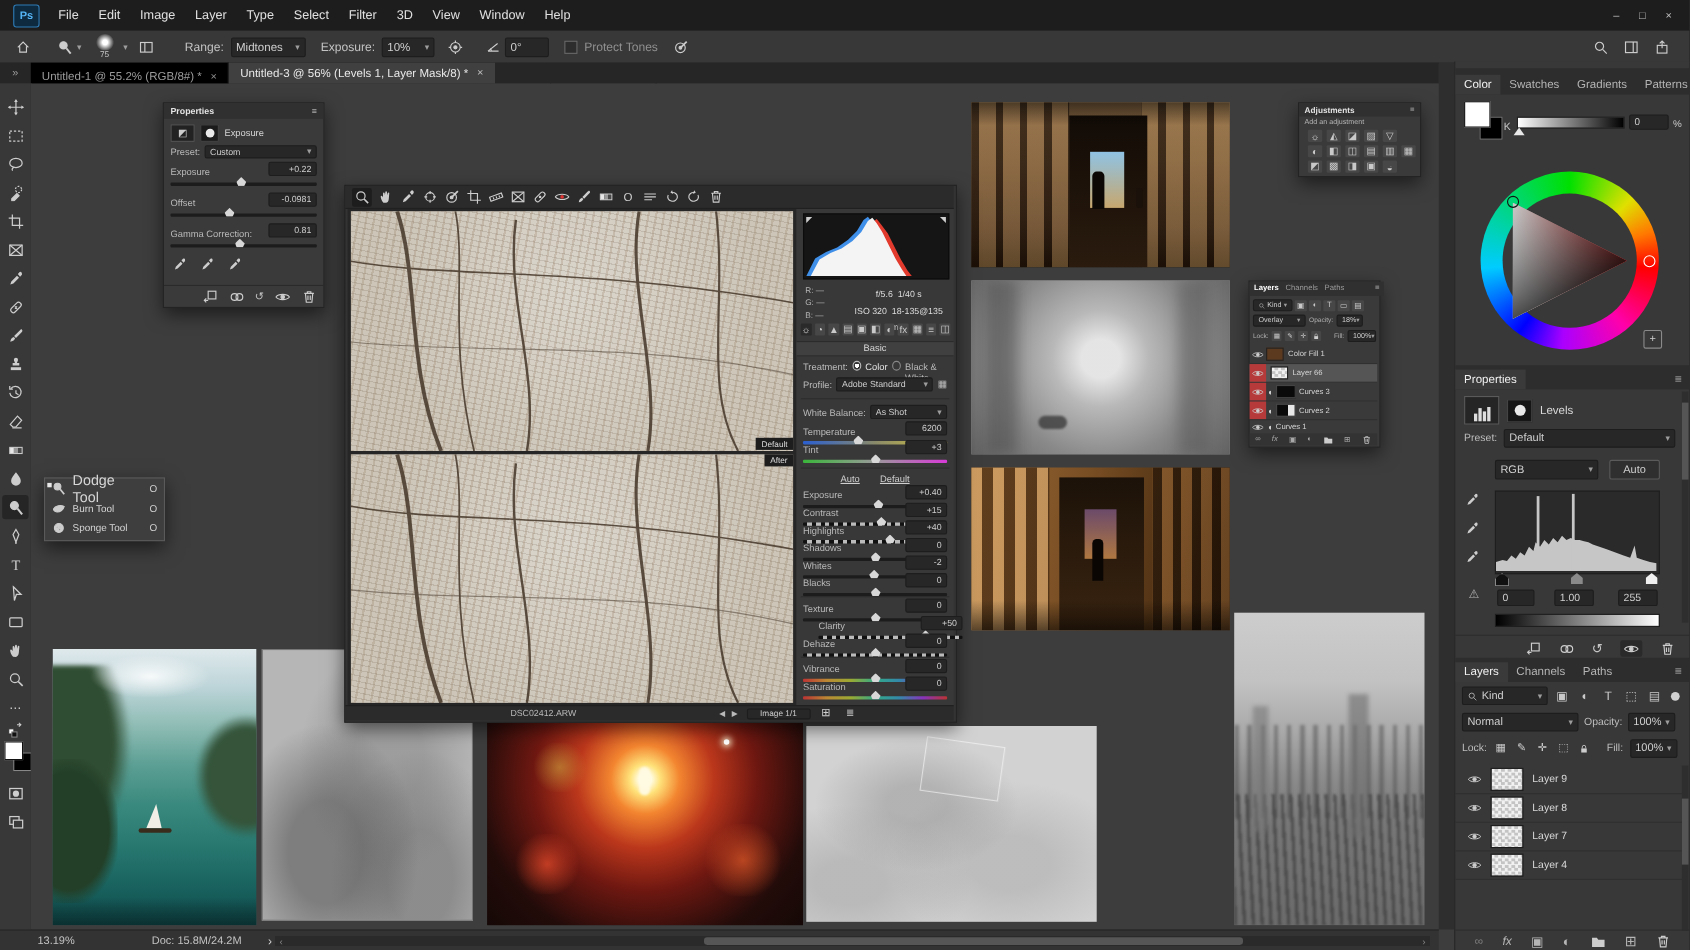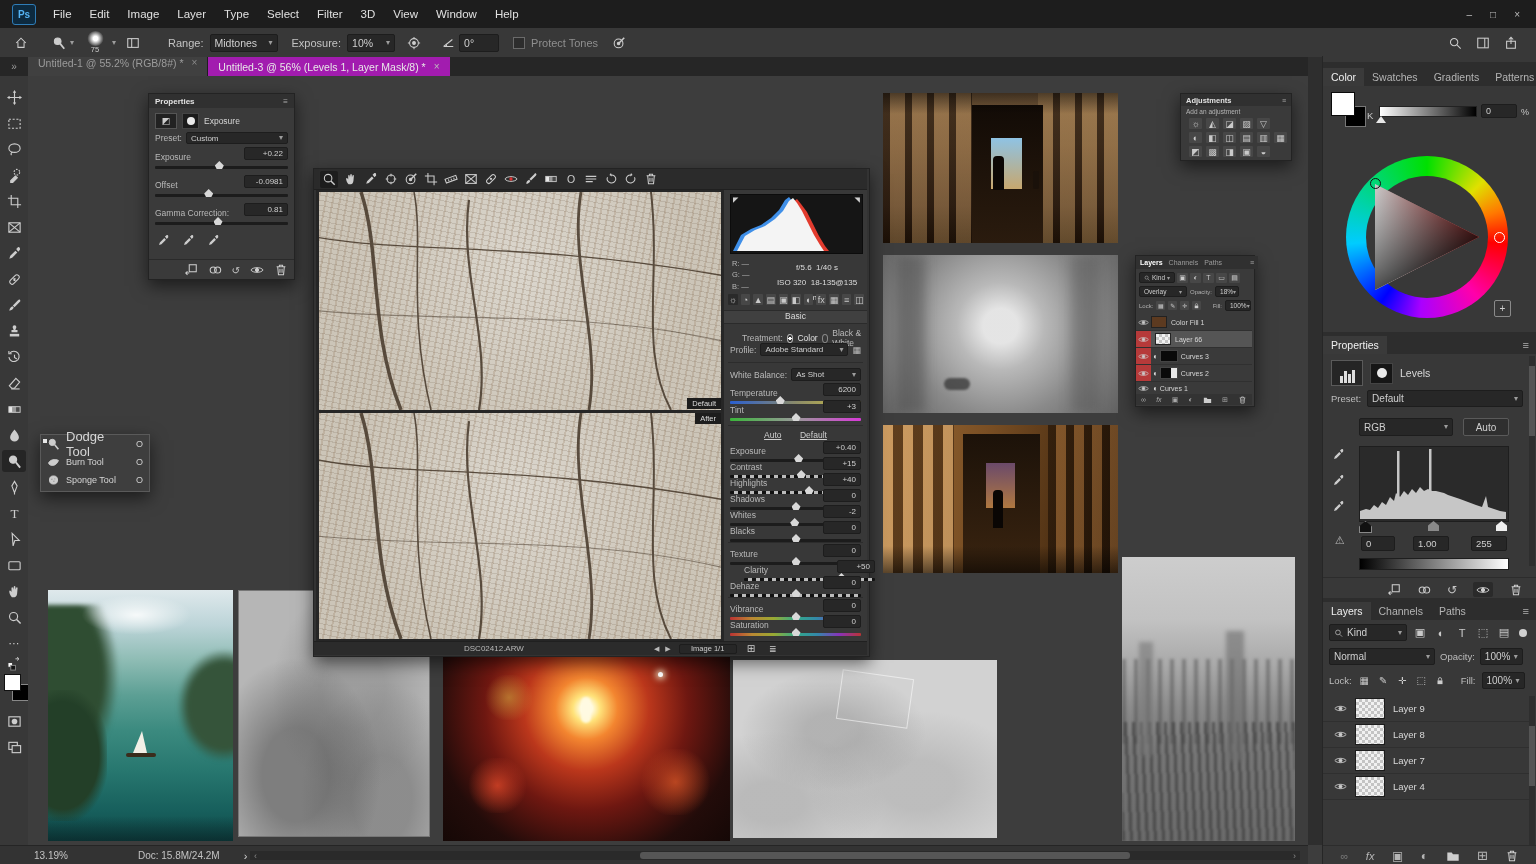--- a/index.html
+++ b/index.html
@@ -143,25 +143,25 @@
           <svg viewBox="0 0 16 16" fill="none" stroke="currentColor" stroke-width="1.2">
             <rect x="3" y="6" width="10" height="8"></rect>
             <path d="M8 1.5V9M5.5 4L8 1.5 10.5 4"></path>
           </svg>
         </span>
     </div>
   </div>
 
   <div class="abs" style="left:0;top:57px;width:1308px;height:19px;background:#262626;display:flex;align-items:stretch">
     <span style="width:28px;display:flex;align-items:center;justify-content:center;color:#9a9a9a;font-size:10px">»</span>
-    <div style="display:flex;align-items:flex-start;gap:8px;padding:0 10px;background:#404040;border-right:1px solid #1f1f1f;color:#9b9b9b;font-size:10.5px">
+    <div style="display:flex;align-items:flex-end;gap:8px;padding:0 10px;background:#000000;border-right:1px solid #1f1f1f;color:#9b9b9b;font-size:10.5px">
       <span>Untitled-1 @ 55.2% (RGB/8#) *</span>
       <span style="font-size:10px;color:#8a8a8a">×</span>
     </div>
-    <div style="display:flex;align-items:center;gap:8px;padding:0 10px;background:#a21caf;color:#e8e8e8;font-size:10.5px">
+    <div style="display:flex;align-items:center;gap:8px;padding:0 10px;background:#404040;color:#e8e8e8;font-size:10.5px">
       <span>Untitled-3 @ 56% (Levels 1, Layer Mask/8) *</span>
       <span style="font-size:10px;color:#bdbdbd">×</span>
     </div>
   </div>
 
   <div class="abs" style="left:0;top:76px;width:28px;height:769px;background:#383838;border-right:1px solid #2c2c2c">
     <div class="tool" style="top:10px">
         <span class="ticon">
           <svg viewBox="0 0 16 16" fill="none" stroke="currentColor" stroke-width="1.2">
             <path d="M8 1.5v13M1.5 8h13"></path>
@@ -587,21 +587,21 @@
             <span class="adjico">▣</span>
             <span class="adjico">◧</span>
             <span class="adjico">◐</span>
             <span class="adjico">fx</span>
             <span class="adjico">▦</span>
             <span class="adjico">≡</span>
             <span class="adjico">◫</span>
         </div>
         <div class="abs" style="left:0;top:120px;width:143px;height:12px;background:#404040;border-top:1px solid #2b2b2b;border-bottom:1px solid #2b2b2b;text-align:center;font-size:8.5px;color:#d9d9d9"><span>Basic</span></div>
 
-        <div class="abs" style="left:18px;top:138px;display:flex;align-items:center;gap:4px">
+        <div class="abs" style="left:6px;top:138px;display:flex;align-items:flex-start;gap:4px">
           <span class="acr-lbl">Treatment:</span>
           <span style="width:7px;height:7px;border-radius:50%;border:1px solid #bbb;background:radial-gradient(circle,#fff 40%,#333 45%)"></span>
           <span class="acr-lbl" style="color:#e2e2e2">Color</span>
           <span style="width:7px;height:7px;border-radius:50%;border:1px solid #888"></span>
           <span class="acr-lbl">Black &amp; White</span>
         </div>
 
         <div class="abs" style="left:6px;top:153px;display:flex;align-items:center;gap:4px;width:131px">
           <span class="acr-lbl">Profile:</span>
           <div class="fld" style="flex:1;height:13px;font-size:8px">

